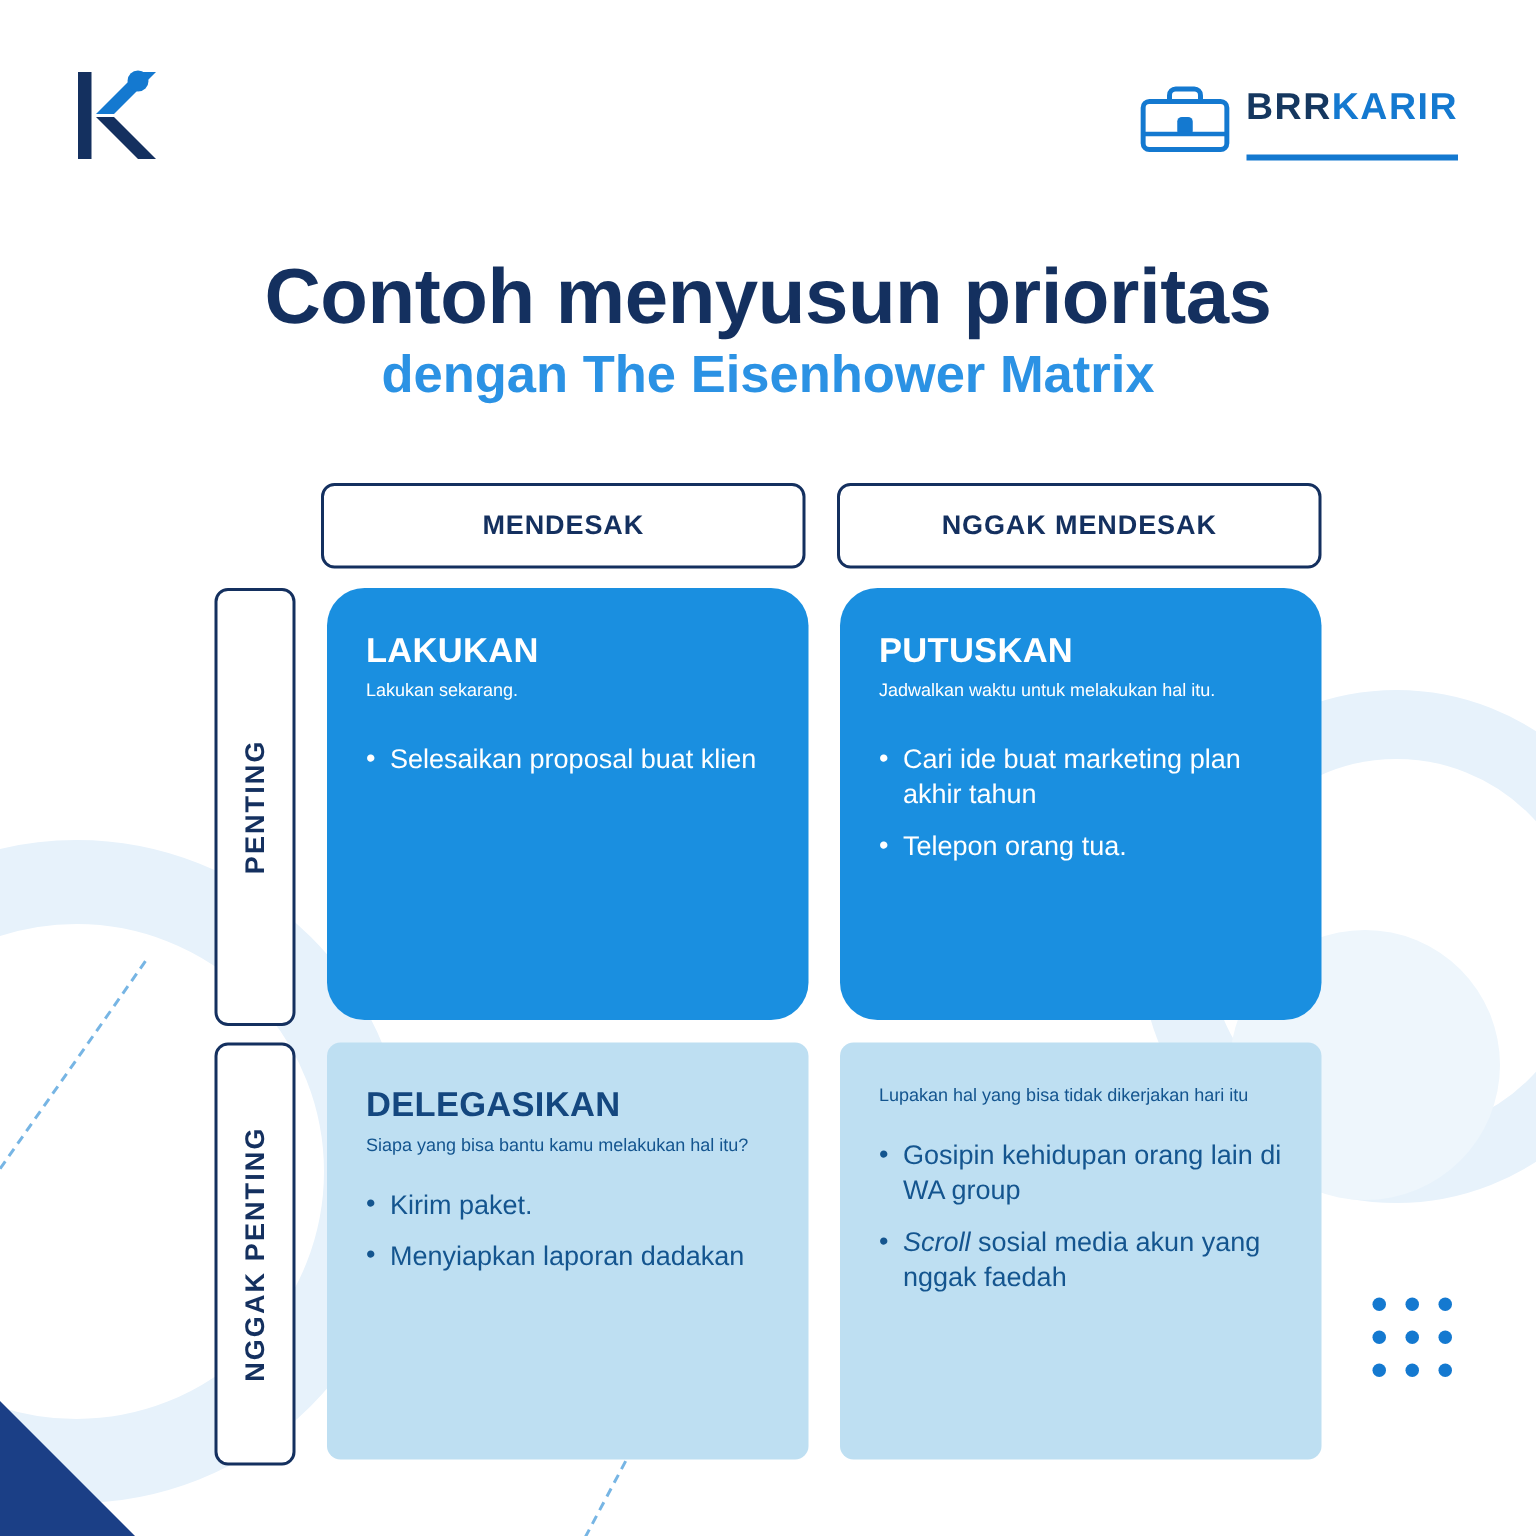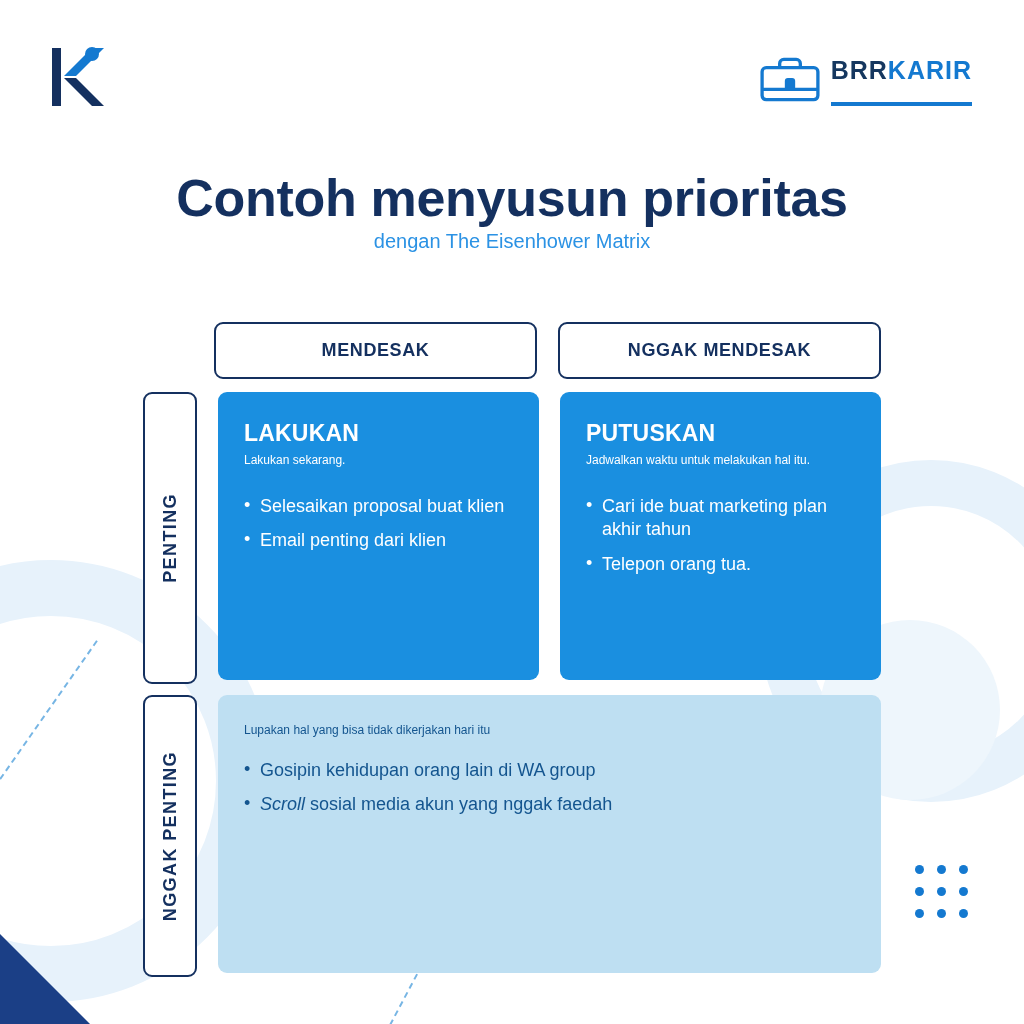--- a/index.html
+++ b/index.html
@@ -48,21 +48,21 @@
   }
   .brand-text .accent{color:#1479d0;}
 
   
   .title{
     position:absolute;left:0;right:0;top:168px;text-align:center;
     font-size:52px;font-weight:bold;color:#14305f;letter-spacing:-0.3px;
   }
   .subtitle{
     position:absolute;left:0;right:0;top:230px;text-align:center;
-    font-size:20px;color:#2b92e4;font-weight:normal;
+    font-size:35px;color:#2b92e4;font-weight:bold;
   }
 
   
   .matrix{position:absolute;left:143px;top:300px;width:738px;margin-top:22px;}
   .col-heads{display:flex;gap:21px;margin-left:71px;}
   .col-head{
     flex:1;border:2px solid #14305f;border-radius:9px;
     height:53px;display:flex;align-items:center;justify-content:center;
     font-size:18px;font-weight:bold;color:#14305f;letter-spacing:.6px;
     background:#fff;
@@ -75,21 +75,21 @@
     display:flex;align-items:center;justify-content:center;background:#fff;
   }
   .row-label span{
     writing-mode:vertical-rl;transform:rotate(180deg);
     font-size:18px;font-weight:bold;color:#14305f;letter-spacing:1.4px;
     white-space:nowrap;
   }
   .cell{
     flex:1;border-radius:9px;padding:28px 26px 20px 26px;box-sizing:border-box;
   }
-  .cell.dark{background:#1a8fe0;color:#ffffff;}
+  .cell.dark{background:#1a8fe0;color:#ffffff;border-radius:25px;}
   .cell.light{background:#bedff2;color:#14558f;}
   .cell h3{
     margin:0 0 6px 0;font-size:23px;font-weight:bold;letter-spacing:.2px;
   }
   .cell.light h3{color:#14477f;}
   .cell p{margin:0;font-size:12px;line-height:1.32;}
   .cell ul{margin:26px 0 0 0;padding:0;list-style:none;}
   .cell.light ul{margin-top:20px;}
   .cell li{
     font-size:18px;line-height:1.3;margin-bottom:11px;
@@ -164,39 +164,46 @@
     <div class="row row-1">
       <div class="row-label">
         <span>PENTING</span>
       </div>
 
       <div class="cell dark">
         <h3>LAKUKAN</h3>
         <p>Lakukan sekarang.</p>
         <ul>
           <li>Selesaikan proposal buat klien</li>
-          <li>Email penting dari klien</li>
         </ul>
       </div>
 
       <div class="cell dark">
         <h3>PUTUSKAN</h3>
         <p>Jadwalkan waktu untuk melakukan hal itu.</p>
         <ul>
           <li>Cari ide buat marketing plan akhir tahun</li>
           <li>Telepon orang tua.</li>
         </ul>
       </div>
     </div>
 
     <div class="row row-2">
       <div class="row-label">
         <span>NGGAK PENTING</span>
       </div>
 
+      <div class="cell light">
+        <h3>DELEGASIKAN</h3>
+        <p>Siapa yang bisa bantu kamu melakukan hal itu?</p>
+        <ul>
+          <li>Kirim paket.</li>
+          <li>Menyiapkan laporan dadakan</li>
+        </ul>
+      </div>
 
       <div class="cell light">
         <p>Lupakan hal yang bisa tidak dikerjakan hari itu</p>
         <ul>
           <li>Gosipin kehidupan orang lain di WA group</li>
           <li id="italic-item"><em>Scroll</em> sosial media akun yang nggak faedah</li>
         </ul>
       </div>
     </div>
   </div>

